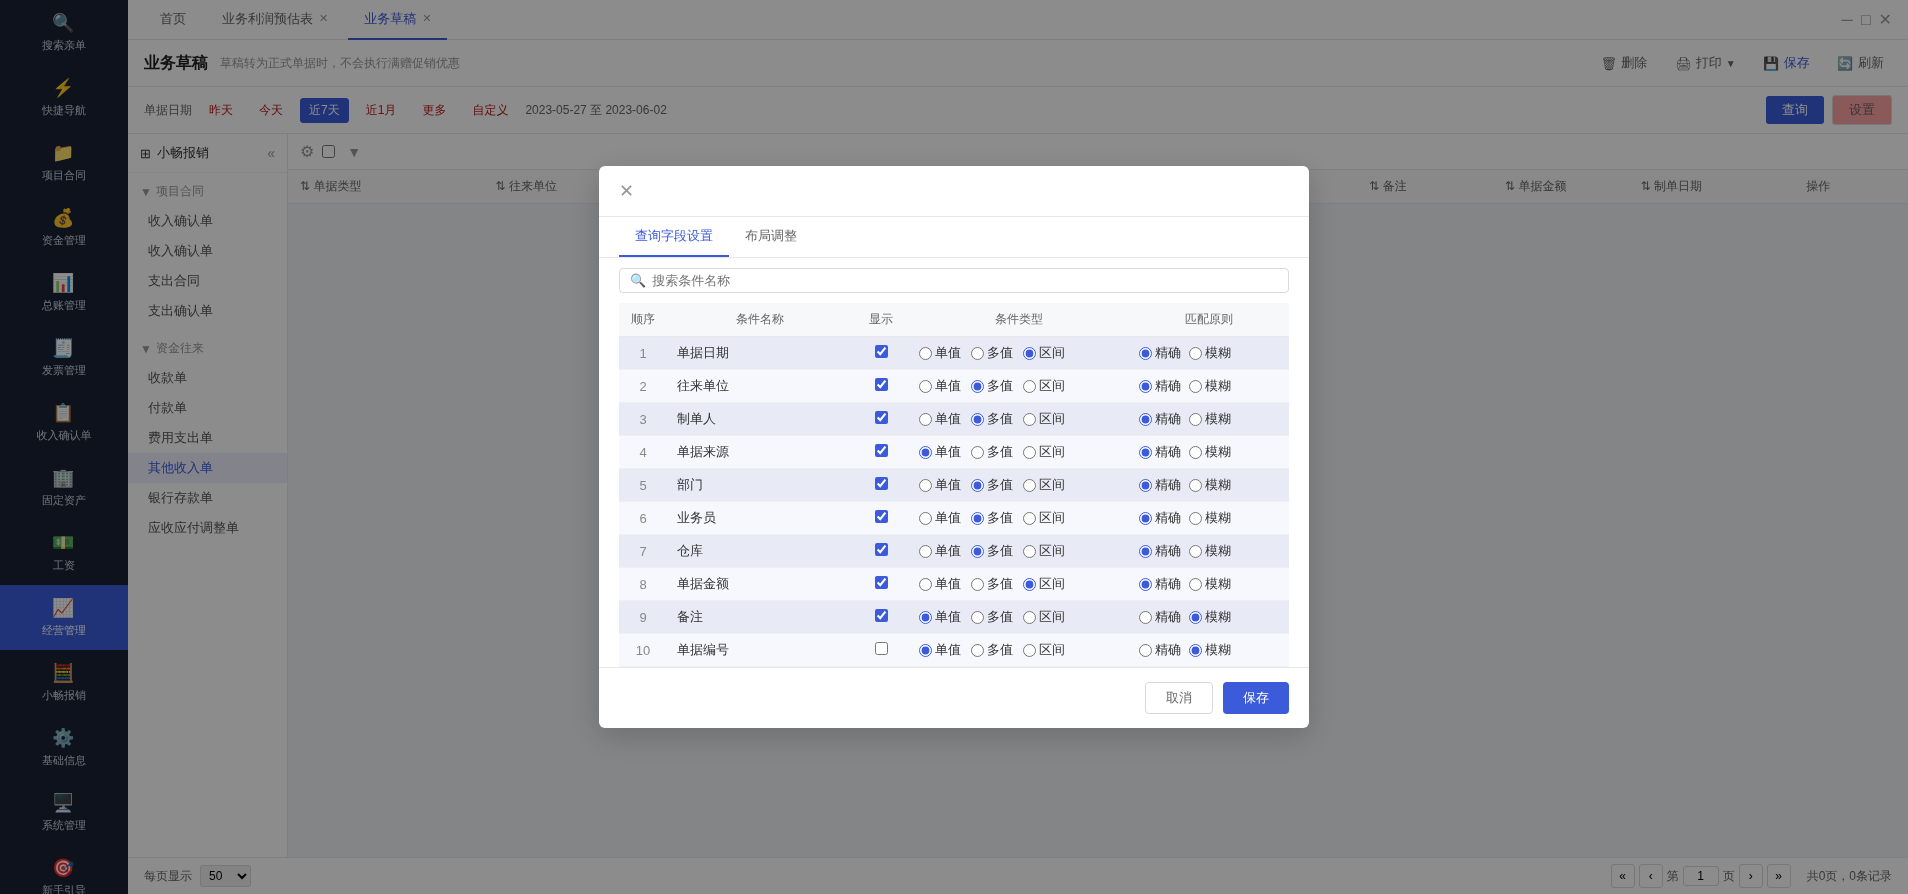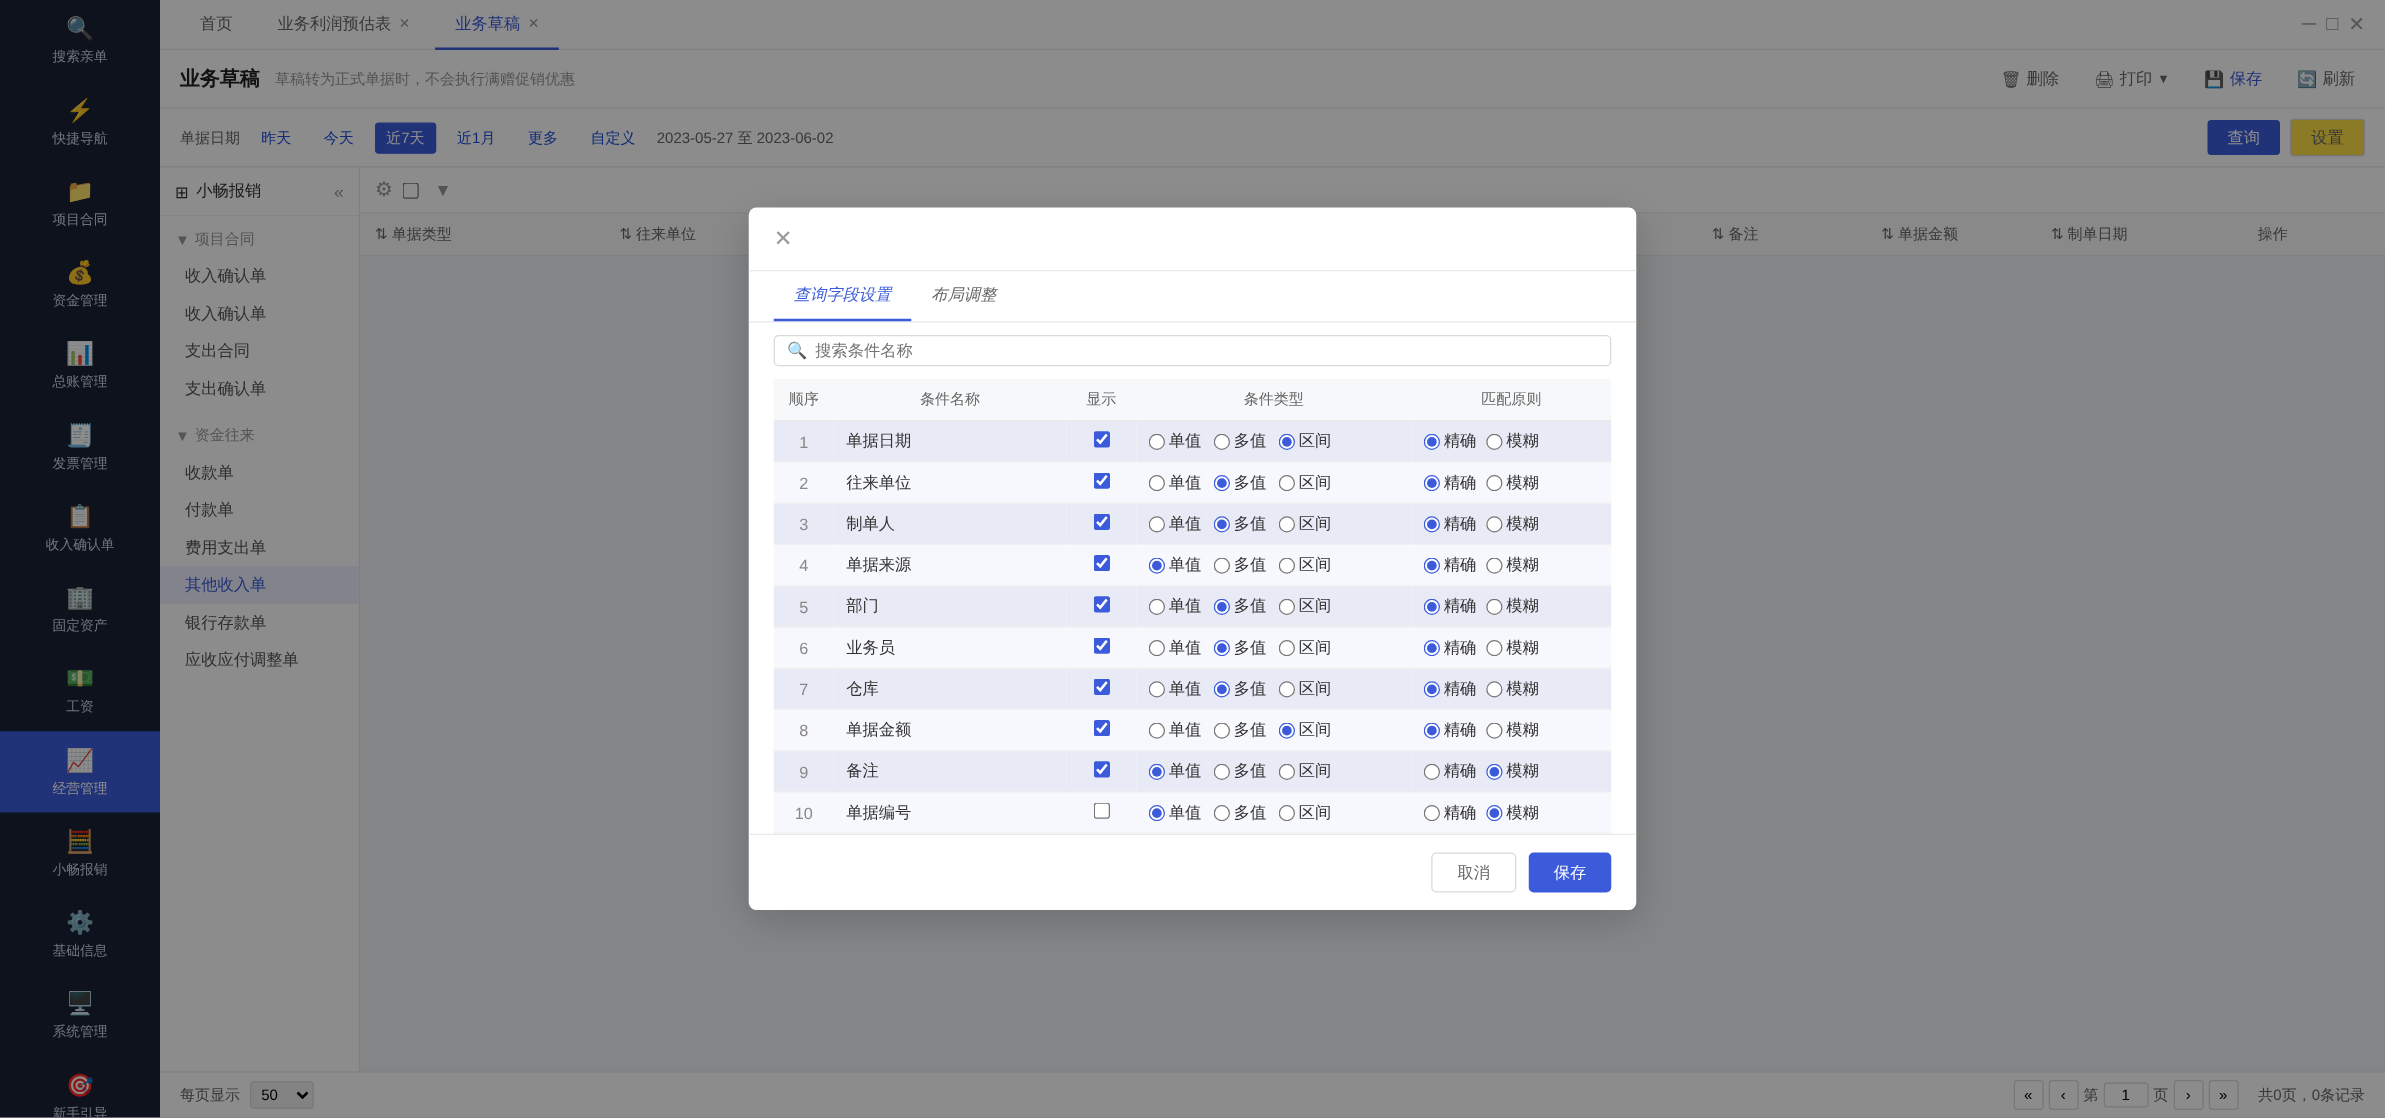--- a/index.html
+++ b/index.html
@@ -25,25 +25,25 @@
     .content-header { background: #fff; padding: 10px 16px; border-bottom: 1px solid #e8e8e8; display: flex; align-items: center; gap: 12px; }
     .page-title { font-size: 16px; font-weight: 600; color: #222; }
     .page-subtitle { font-size: 12px; color: #999; }
     .header-actions { margin-left: auto; display: flex; gap: 12px; align-items: center; }
     .header-btn { display: flex; align-items: center; gap: 4px; font-size: 13px; color: #666; cursor: pointer; padding: 4px 8px; border-radius: 4px; }
     .header-btn.primary { color: #3b5bdb; }
 
     
     .toolbar { background: #fff; padding: 8px 16px; border-bottom: 1px solid #e8e8e8; display: flex; align-items: center; gap: 8px; flex-wrap: wrap; }
     .toolbar-label { font-size: 12px; color: #666; }
-    .date-btn { padding: 3px 8px; border-radius: 3px; font-size: 12px; cursor: pointer; border: 1px solid transparent; color: #1d4ed8; }
+    .date-btn { padding: 3px 8px; border-radius: 3px; font-size: 12px; cursor: pointer; border: 1px solid transparent; color: #b91c1c; }
     .date-btn.active { background: #3b5bdb; color: #fff; border-color: #3b5bdb; }
     .date-range { font-size: 12px; color: #666; }
     .search-btn { margin-left: auto; background: #3b5bdb; color: #fff; border: none; padding: 5px 16px; border-radius: 3px; cursor: pointer; font-size: 13px; }
-    .set-btn { background: #fde047; color: #666; border: 1px solid #d9d9d9; padding: 5px 16px; border-radius: 3px; cursor: pointer; font-size: 13px; }
+    .set-btn { background: #fca5a5; color: #666; border: 1px solid #d9d9d9; padding: 5px 16px; border-radius: 3px; cursor: pointer; font-size: 13px; }
 
     
     .body-area { display: flex; flex: 1; overflow: hidden; }
     .left-panel { width: 160px; background: #fff; border-right: 1px solid #e8e8e8; overflow-y: auto; flex-shrink: 0; }
     .left-panel-header { padding: 10px 12px; font-size: 13px; font-weight: 500; display: flex; align-items: center; gap: 6px; border-bottom: 1px solid #f0f0f0; }
     .left-panel-toggle { cursor: pointer; color: #999; font-size: 14px; margin-left: auto; }
     .tree-group { padding: 4px 0; }
     .tree-group-header { padding: 6px 12px; font-size: 12px; color: #999; display: flex; align-items: center; gap: 4px; cursor: pointer; }
     .tree-item { padding: 6px 20px; font-size: 13px; color: #555; cursor: pointer; }
     .tree-item.active { background: #eef0fd; color: #3b5bdb; }
@@ -66,21 +66,21 @@
     .overlay { position: fixed; top: 0; left: 0; right: 0; bottom: 0; background: rgba(0,0,0,0.45); display: flex; align-items: center; justify-content: center; z-index: 1000; }
 
     
     .modal { background: #fff; border-radius: 6px; width: 710px; max-height: 620px; display: flex; flex-direction: column; box-shadow: 0 8px 32px rgba(0,0,0,0.18); }
     .modal-header { display: flex; align-items: center; padding: 14px 20px; border-bottom: 1px solid #e8e8e8; }
     .modal-title { font-size: 15px; font-weight: 600; flex: 1; }
     .modal-close { cursor: pointer; color: #999; font-size: 18px; }
 
     
     .modal-tabs { display: flex; gap: 0; padding: 0 20px; border-bottom: 1px solid #e8e8e8; }
-    .modal-tab { padding: 10px 16px; font-size: 13px; color: #666; cursor: pointer; border-bottom: 2px solid transparent; font-style: italic; }
+    .modal-tab { padding: 10px 16px; font-size: 13px; color: #666; cursor: pointer; border-bottom: 2px solid transparent; }
     .modal-tab.active { color: #3b5bdb; border-bottom: 2px solid #3b5bdb; }
 
     
     .modal-search { padding: 10px 20px; }
     .modal-search-inner { display: flex; align-items: center; border: 1px solid #d9d9d9; border-radius: 4px; padding: 4px 10px; gap: 6px; background: #fff; }
     .modal-search-inner input { border: none; outline: none; font-size: 13px; width: 200px; color: #999; }
 
     
     .modal-table-wrap { flex: 1; overflow-y: auto; padding: 0 20px; }
     .modal-table { width: 100%; border-collapse: collapse; }

